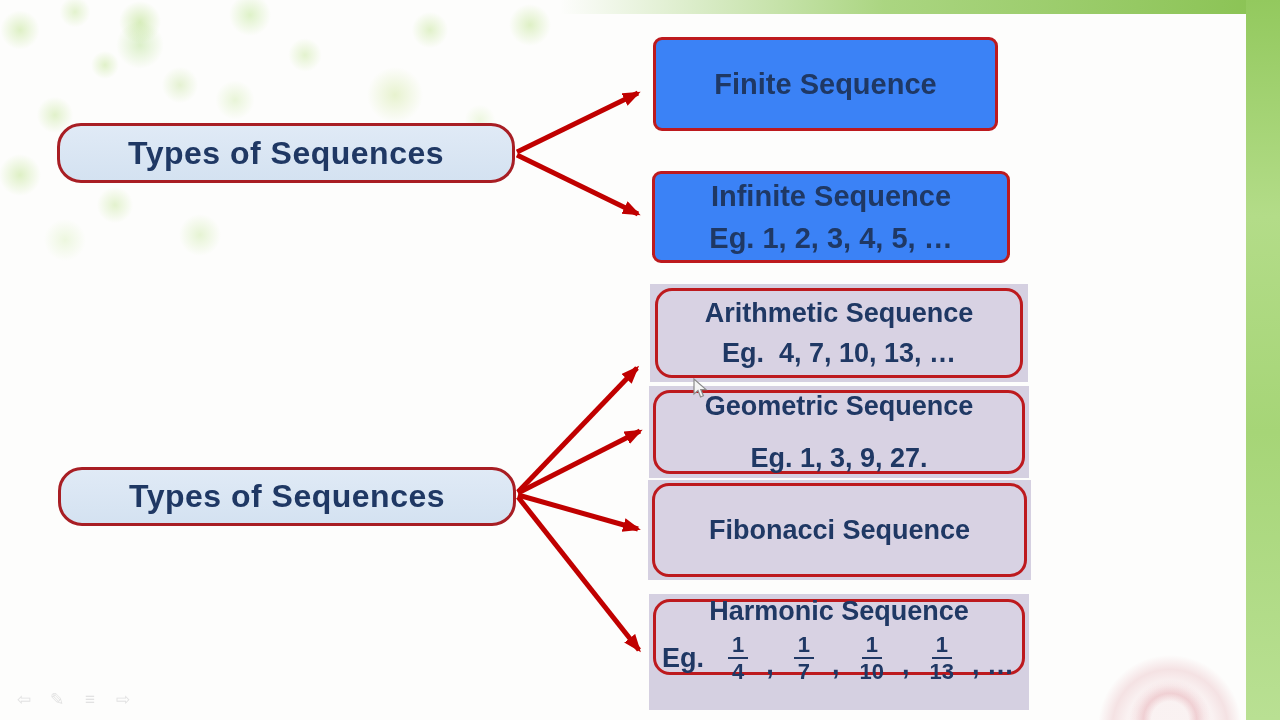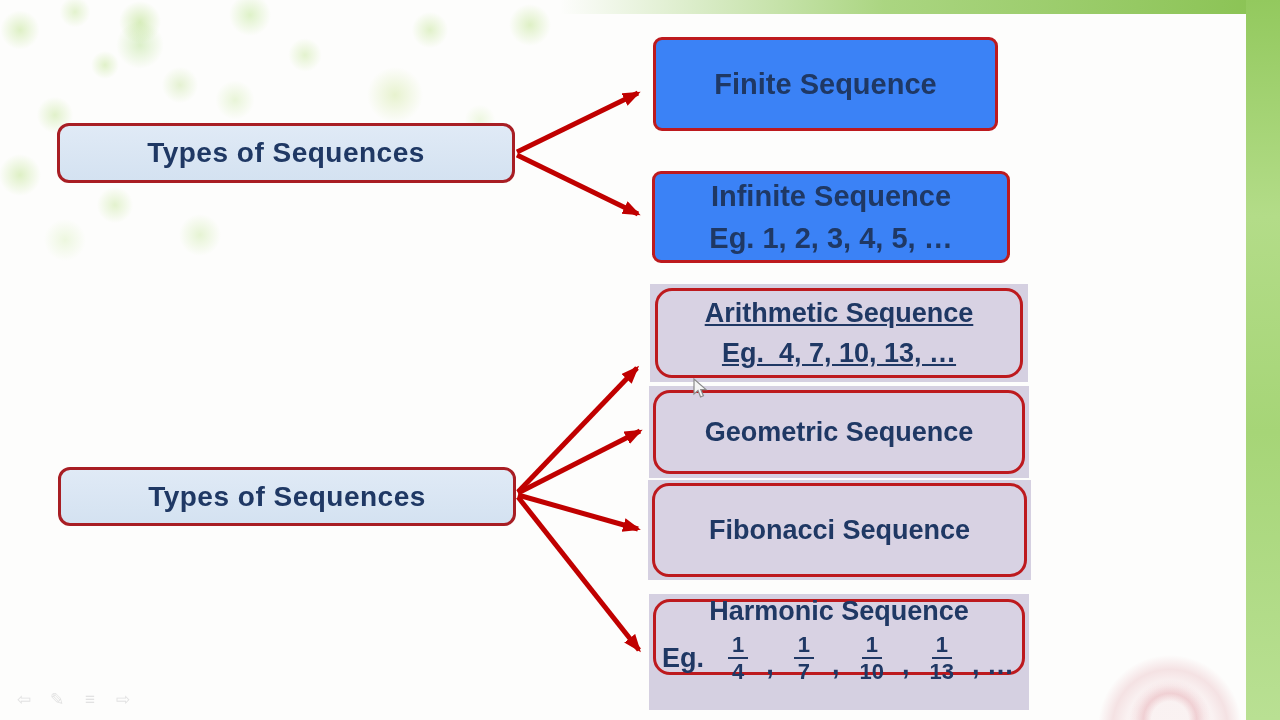--- a/index.html
+++ b/index.html
@@ -49,22 +49,22 @@
       radial-gradient(circle 80px at 85px 92px, rgba(235,190,195,.18) 55%, rgba(214,130,140,.22) 72%, transparent 90%);
   }
   
   .node{
     position:absolute;box-sizing:border-box;display:flex;flex-direction:column;
     align-items:center;justify-content:center;text-align:center;
     color:#1f3864;font-weight:bold;
   }
   .blue-node{
     background:linear-gradient(180deg,#e0eaf6 0%,#d4e2f1 100%);
-    border:3.5px solid #a81e24;border-radius:12px;
-    font-size:28px;letter-spacing:.5px;
+    border:3.5px solid #a81e24;border-radius:24px;
+    font-size:32px;letter-spacing:.5px;
   }
   .pink-node{
     background:#3b82f6;
     border:3px solid #bd1a1e;border-radius:9px;
     font-size:29px;line-height:42px;
   }
   .purple-wrap{position:absolute;background:#d5d0e1;}
   .purple-node{
     position:absolute;box-sizing:border-box;display:flex;flex-direction:column;
     align-items:center;justify-content:center;text-align:center;
@@ -119,28 +119,29 @@
 
 <div class="node pink-node" style="left:653px;top:37px;width:345px;height:94px;">
   <div>Finite Sequence</div>
 </div>
 <div class="node pink-node" style="left:652px;top:171px;width:358px;height:92px;text-align:center;">
   <div>Infinite Sequence</div>
   <div>Eg. 1, 2, 3, 4, 5, …</div>
 </div>
 
 <div class="purple-wrap" style="left:650px;top:284px;width:378px;height:98px;"></div>
-<div class="purple-node" style="left:655px;top:288px;width:368px;height:90px;text-decoration:underline;">
+<div class="purple-node" style="left:655px;top:288px;width:368px;height:90px;">
   <div>Arithmetic Sequence</div>
   <div>Eg.&nbsp; 4, 7, 10, 13, …</div>
 </div>
 
 <div class="purple-wrap" style="left:649px;top:386px;width:380px;height:92px;"></div>
 <div class="purple-node" style="left:653px;top:390px;width:372px;height:84px;gap:12px;">
   <div>Geometric Sequence</div>
+  <div>Eg. 1, 3, 9, 27.</div>
 </div>
 
 <div class="purple-wrap" style="left:648px;top:480px;width:383px;height:100px;"></div>
 <div class="purple-node" style="left:652px;top:483px;width:375px;height:94px;gap:34px;">
   <div>Fibonacci Sequence</div>
 </div>
 
 <div class="purple-wrap" style="left:649px;top:594px;width:380px;height:116px;"></div>
 <div class="purple-node" style="left:653px;top:599px;width:372px;height:76px;">
   <div>Harmonic Sequence</div>

